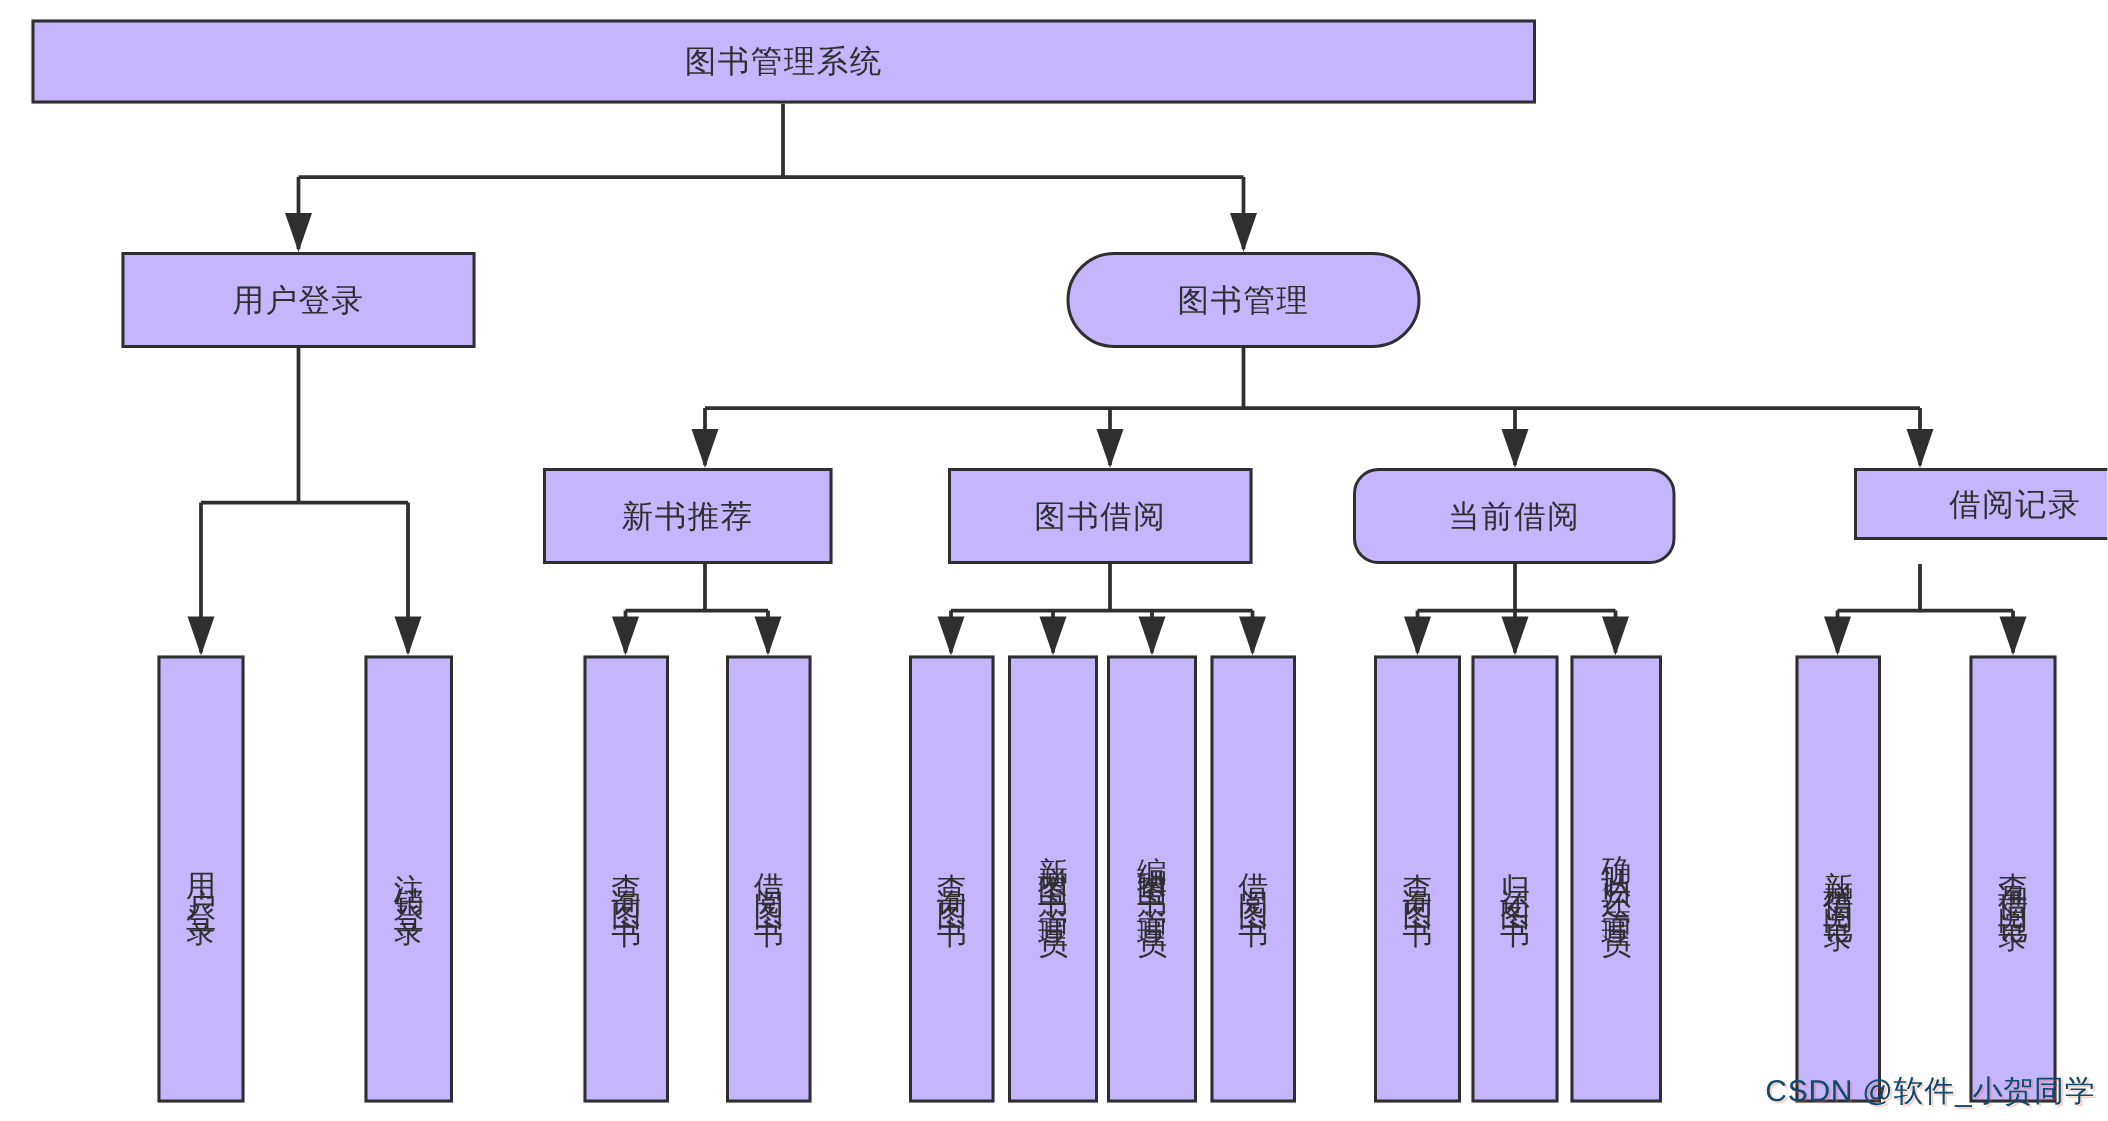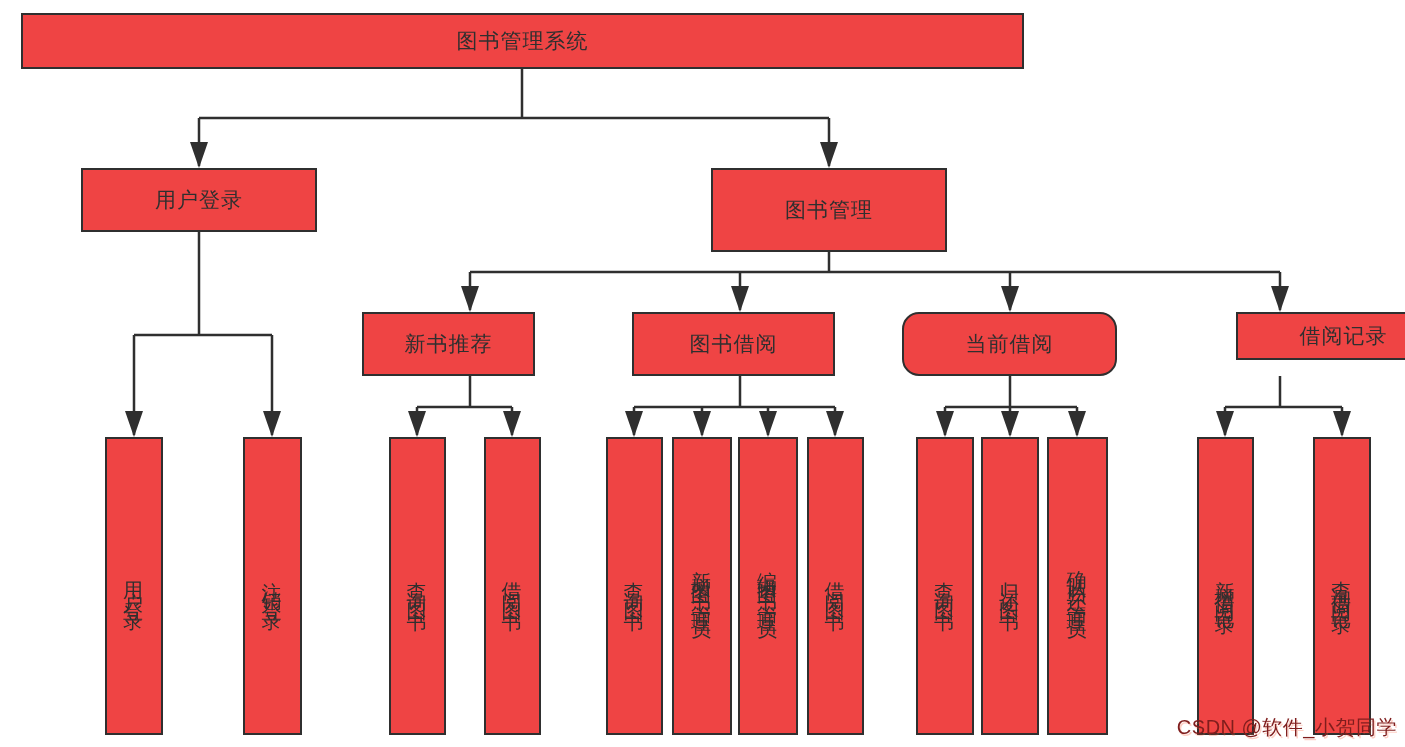--- a/index.html
+++ b/index.html
@@ -6,62 +6,62 @@
   #stage{
     position:relative;
     width:1405px;height:747px;
     background:#ffffff;
     font-family:"Liberation Sans", sans-serif;
     overflow:hidden;
   }
   #connectors{position:absolute;left:0;top:0;width:1405px;height:747px;}
   .box{
     position:absolute;
-    background:#ef4444;
+    background:#c4b5fd;
     border:2.5px solid #2f2f2f;
     box-sizing:border-box;
     display:flex;align-items:center;justify-content:center;
     color:#2f2f2f;
     font-family:Liberation Serif, serif;
   }
   .box.h{font-size:21px;letter-spacing:1px;}
   .box.v{top:437px;height:298px;}
   .box.v span{
     writing-mode:vertical-rl;
     text-orientation:mixed;
     font-size:20px;
     letter-spacing:10px;
     color:#2f2f2f;
     white-space:nowrap;
   }
   .box.v.long span{letter-spacing:7px;}
   
   #n-root{left:21px;top:13px;width:1003px;height:56px;}
   #n-userlogin{left:81px;top:168px;width:236px;height:64px;}
-  #n-bookmgmt{left:711px;top:168px;width:236px;height:84px;}
-  #n-newbook{left:362px;top:312px;width:173px;height:64px;}
+  #n-bookmgmt{left:711px;top:168px;width:236px;height:64px;border-radius:32px;}
+  #n-newbook{left:362px;top:312px;width:193px;height:64px;}
   #n-borrow{left:632px;top:312px;width:203px;height:64px;}
   #n-current{left:902px;top:312px;width:215px;height:64px;border-radius:17px;}
   #n-records{left:1236px;top:312px;width:215px;height:48px;}
   #lf1{left:105px;width:58px;}
   #lf2{left:243px;width:59px;}
   #lf3{left:389px;width:57px;}
   #lf4{left:484px;width:57px;}
   #lf5{left:606px;width:57px;}
   #lf6{left:672px;width:60px;}
   #lf7{left:738px;width:60px;}
   #lf8{left:807px;width:57px;}
   #lf9{left:916px;width:58px;}
   #lf10{left:981px;width:58px;}
   #lf11{left:1047px;width:61px;}
   #lf12{left:1197px;width:57px;}
   #lf13{left:1313px;width:58px;}
   #watermark{
     position:absolute;right:8px;bottom:6px;
-    font-size:20px;color:#7f1d1d;letter-spacing:0.5px;
+    font-size:20px;color:#0c4a6e;letter-spacing:0.5px;
     text-shadow:1.5px 1.5px 0 rgba(252,85,49,0.28);
   }
 </style>
 </head>
 <body>
 
 <div id="stage">
 
   <svg id="connectors" viewBox="0 0 1405 747" xmlns="http://www.w3.org/2000/svg">
     <g stroke="#2f2f2f" stroke-width="2.5" fill="none">

